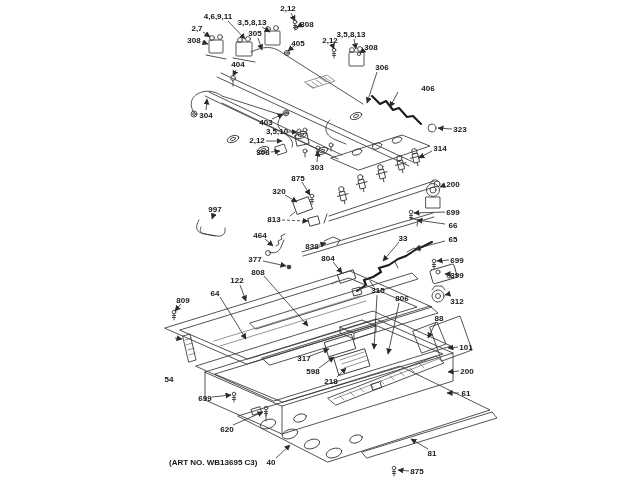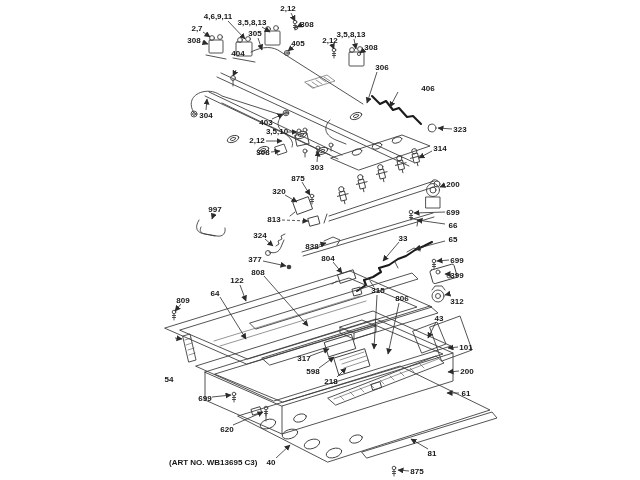--- a/index.html
+++ b/index.html
@@ -304,49 +304,49 @@
       <div class="callout" style="left: 252px; top: 22px;">3,5,8,13</div>
       <div class="callout" style="left: 255px; top: 33px;">305</div>
       <div class="callout" style="left: 288px; top: 8px;">2,12</div>
       <div class="callout" style="left: 307px; top: 24px;">308</div>
       <div class="callout" style="left: 298px; top: 43px;">405</div>
       <div class="callout" style="left: 330px; top: 40px;">2,12</div>
       <div class="callout" style="left: 351px; top: 34px;">3,5,8,13</div>
       <div class="callout" style="left: 371px; top: 47px;">308</div>
       <div class="callout" style="left: 382px; top: 67px;">306</div>
       <div class="callout" style="left: 403px; top: 88px; margin-left: 25px;">406</div>
-      <div class="callout" style="left: 238px; top: 53px;">404</div>
+      <div class="callout" style="left: 238px; top: 64px;">404</div>
       <div class="callout" style="left: 206px; top: 115px;">304</div>
       <div class="callout" style="left: 460px; top: 129px;">323</div>
       <div class="callout" style="left: 440px; top: 148px;">314</div>
       <div class="callout" style="left: 266px; top: 122px;">403</div>
       <div class="callout" style="left: 277px; top: 131px;">3,5,10</div>
       <div class="callout" style="left: 257px; top: 140px;">2,12</div>
       <div class="callout" style="left: 263px; top: 152px;">308</div>
       <div class="callout" style="left: 317px; top: 167px;">303</div>
       <div class="callout" style="left: 298px; top: 178px;">875</div>
       <div class="callout" style="left: 279px; top: 191px;">320</div>
       <div class="callout" style="left: 215px; top: 209px;">997</div>
       <div class="callout" style="left: 274px; top: 219px; text-align: center;">813</div>
-      <div class="callout" style="left: 260px; top: 235px;">324</div>
+      <div class="callout" style="left: 260px; top: 235px;">464</div>
       <div class="callout" style="left: 312px; top: 246px;">838</div>
       <div class="callout" style="left: 328px; top: 258px;">804</div>
       <div class="callout" style="left: 403px; top: 238px;">33</div>
       <div class="callout" style="left: 255px; top: 259px;">377</div>
       <div class="callout" style="left: 258px; top: 272px;">808</div>
       <div class="callout" style="left: 237px; top: 280px;">122</div>
       <div class="callout" style="left: 215px; top: 293px;">64</div>
       <div class="callout" style="left: 183px; top: 300px;">809</div>
       <div class="callout" style="left: 169px; top: 337px; margin-top: 42px;">54</div>
       <div class="callout" style="left: 378px; top: 290px;">315</div>
       <div class="callout" style="left: 402px; top: 298px;">806</div>
       <div class="callout" style="left: 304px; top: 358px;">317</div>
       <div class="callout" style="left: 313px; top: 371px;">598</div>
       <div class="callout" style="left: 331px; top: 381px;">218</div>
-      <div class="callout" style="left: 439px; top: 318px;">43</div>
+      <div class="callout" style="left: 439px; top: 318px;">88</div>
       <div class="callout" style="left: 466px; top: 347px;">101</div>
       <div class="callout" style="left: 467px; top: 371px;">200</div>
       <div class="callout" style="left: 466px; top: 393px;">61</div>
       <div class="callout" style="left: 457px; top: 294px; margin-top: 7px;">312</div>
       <div class="callout" style="left: 457px; top: 275px;">399</div>
       <div class="callout" style="left: 457px; top: 260px;">699</div>
       <div class="callout" style="left: 453px; top: 239px;">65</div>
       <div class="callout" style="left: 453px; top: 225px;">66</div>
       <div class="callout" style="left: 453px; top: 212px;">699</div>
       <div class="callout" style="left: 453px; top: 184px;">200</div>

